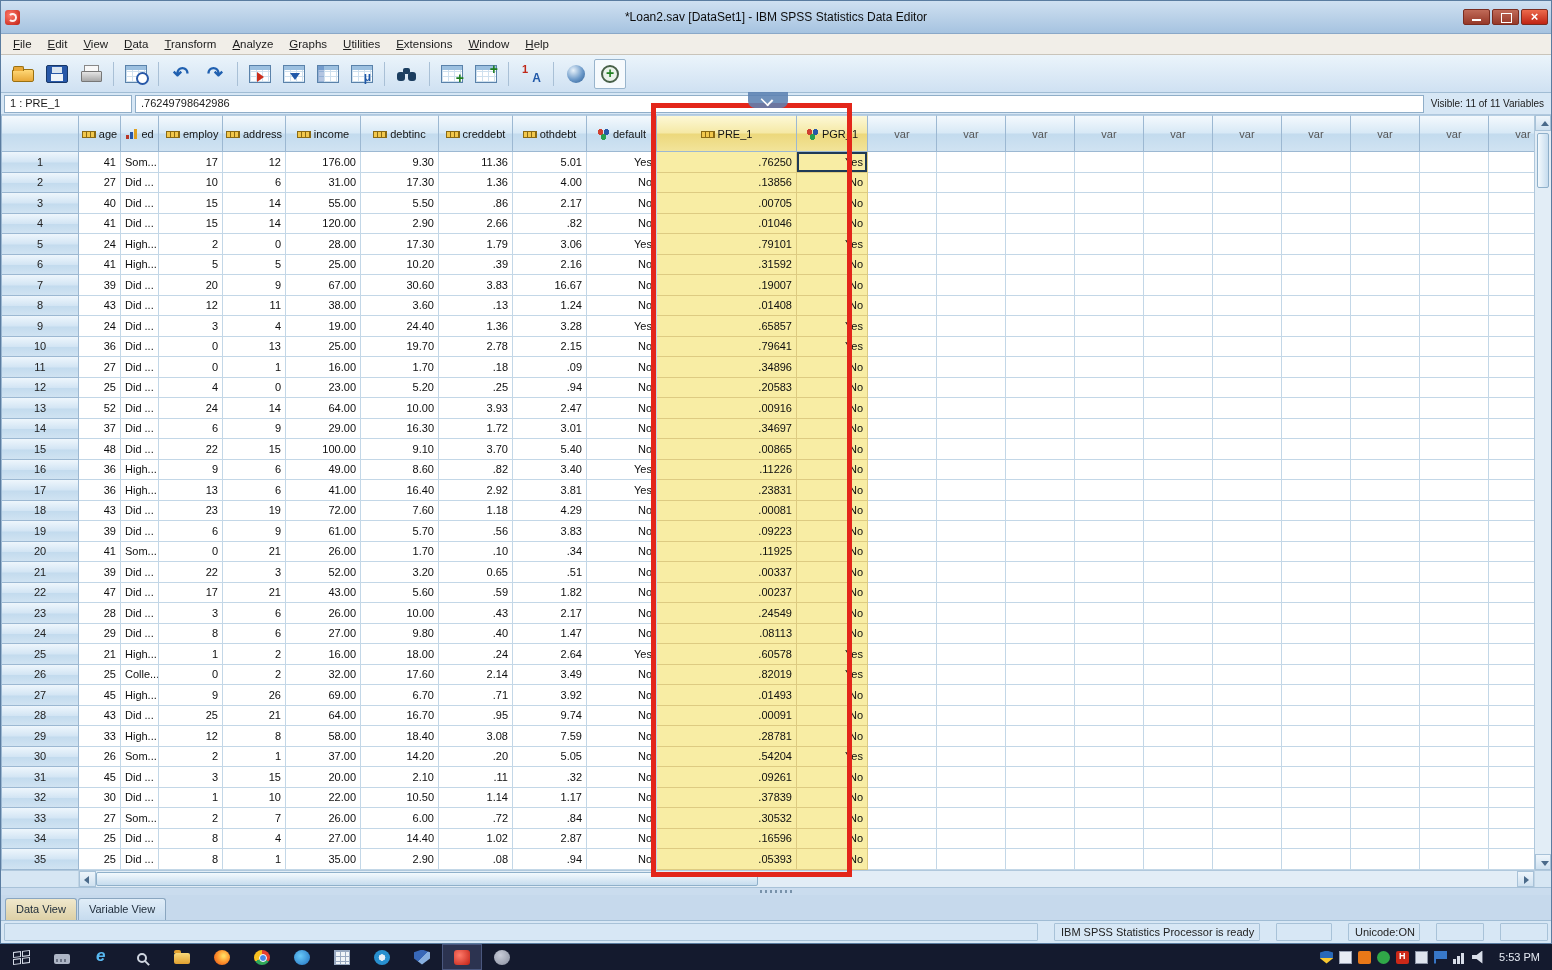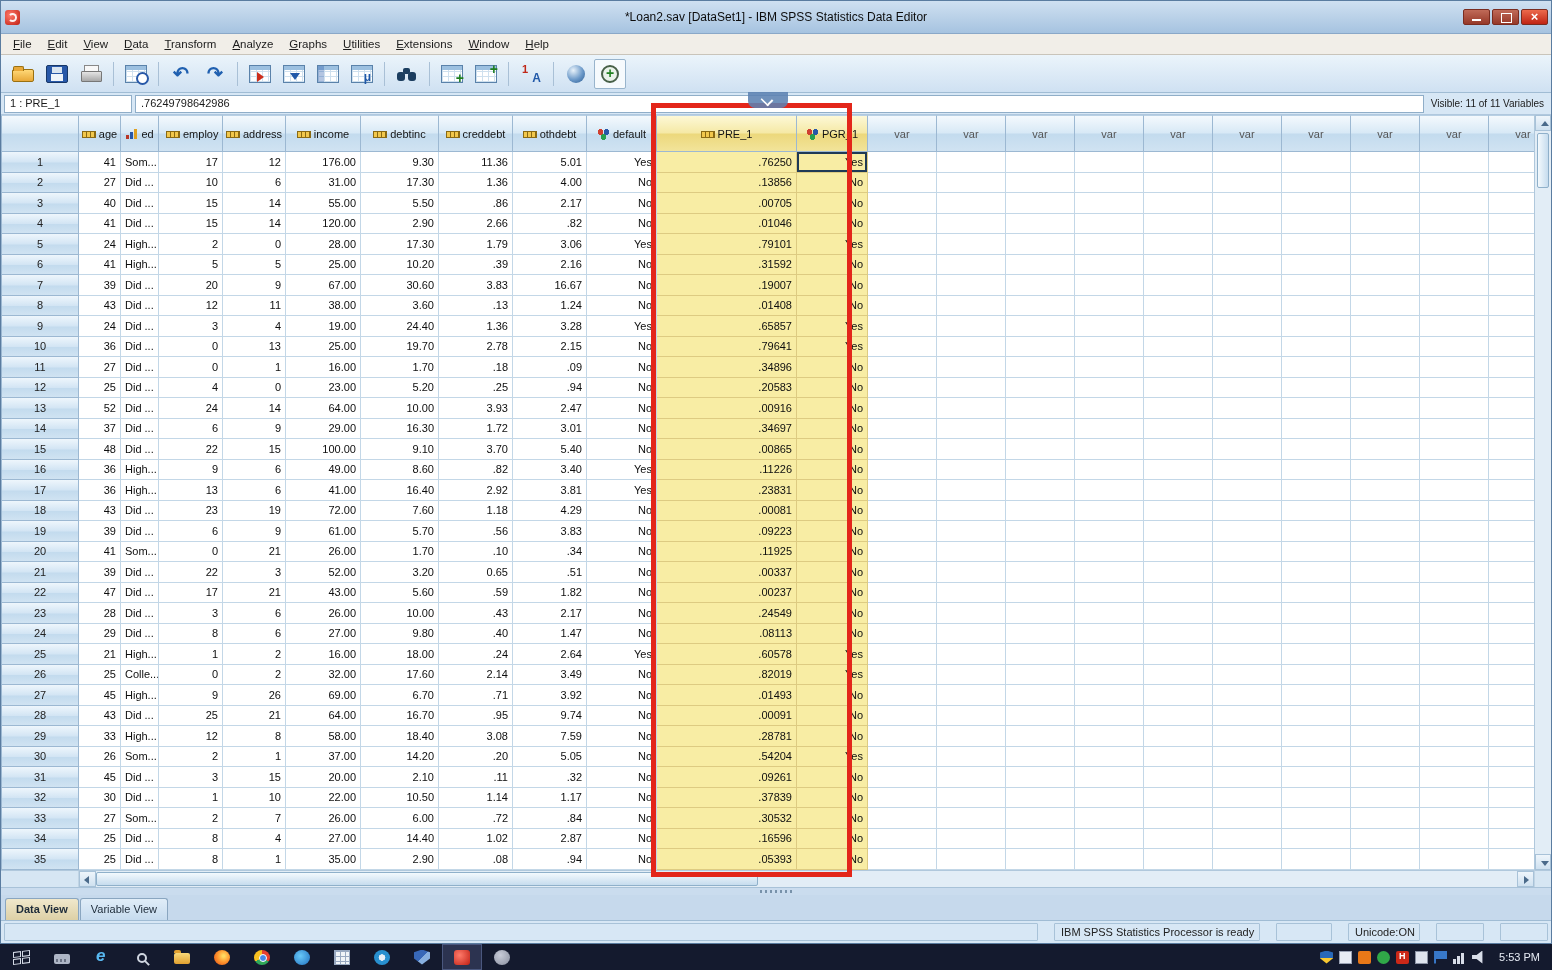--- a/index.html
+++ b/index.html
@@ -105,21 +105,21 @@
   
   .red-box{position:absolute;left:651px;top:103px;width:201px;height:774px;border:5px solid #e3261a;z-index:20;pointer-events:none;}
   .overlay-chevron{position:absolute;left:748px;top:92px;width:40px;height:16px;background:rgba(92,130,178,.88);border-radius:0 0 7px 7px;z-index:30;}
   .overlay-chevron::before{content:"";position:absolute;left:14px;top:3px;width:8px;height:8px;border-right:2px solid #fff;border-bottom:2px solid #fff;transform:rotate(45deg) scale(1,.8);}
 
   
   .splitbar{height:8px;background:#cadcee;border-top:1px solid #a8c2d8;position:relative;flex:0 0 auto;}
   .splitbar::after{content:"";position:absolute;left:50%;top:2px;width:32px;height:3px;margin-left:-16px;background:repeating-linear-gradient(90deg,#7892aa 0 2px,transparent 2px 5px);}
   .tabsrow{height:26px;background:#c6d9ec;display:flex;align-items:flex-end;padding-left:4px;gap:1px;border-bottom:1px solid #a0bcd4;flex:0 0 auto;}
   .tab{font-size:11px;padding:4px 10px 5px;border:1px solid #8aa6c0;border-bottom:none;border-radius:3px 3px 0 0;background:linear-gradient(#e0edf8,#c6dbee);color:#1c2a38;}
-  .tab.active{background:linear-gradient(#f0e8cc,#ddd0a6);font-weight:bold;}
+  .tab.active{background:linear-gradient(#f0e8cc,#ddd0a6);font-weight:normal;}
   .statusbar{height:22px;background:#d7e7f5;display:flex;gap:16px;padding:2px 3px;flex:0 0 auto;}
   .sb-seg{border:1px solid #a8c2d8;border-radius:1px;font-size:11px;color:#222;padding:2px 6px;background:#d7e7f5;white-space:nowrap;overflow:hidden;}
   .sb-left{flex:1;}
   .sb-proc{width:206px;}
   .sb-a{width:56px;}
   .sb-unicode{width:72px;}
   .sb-b{width:48px;}
   .sb-c{width:48px;}
 
   

